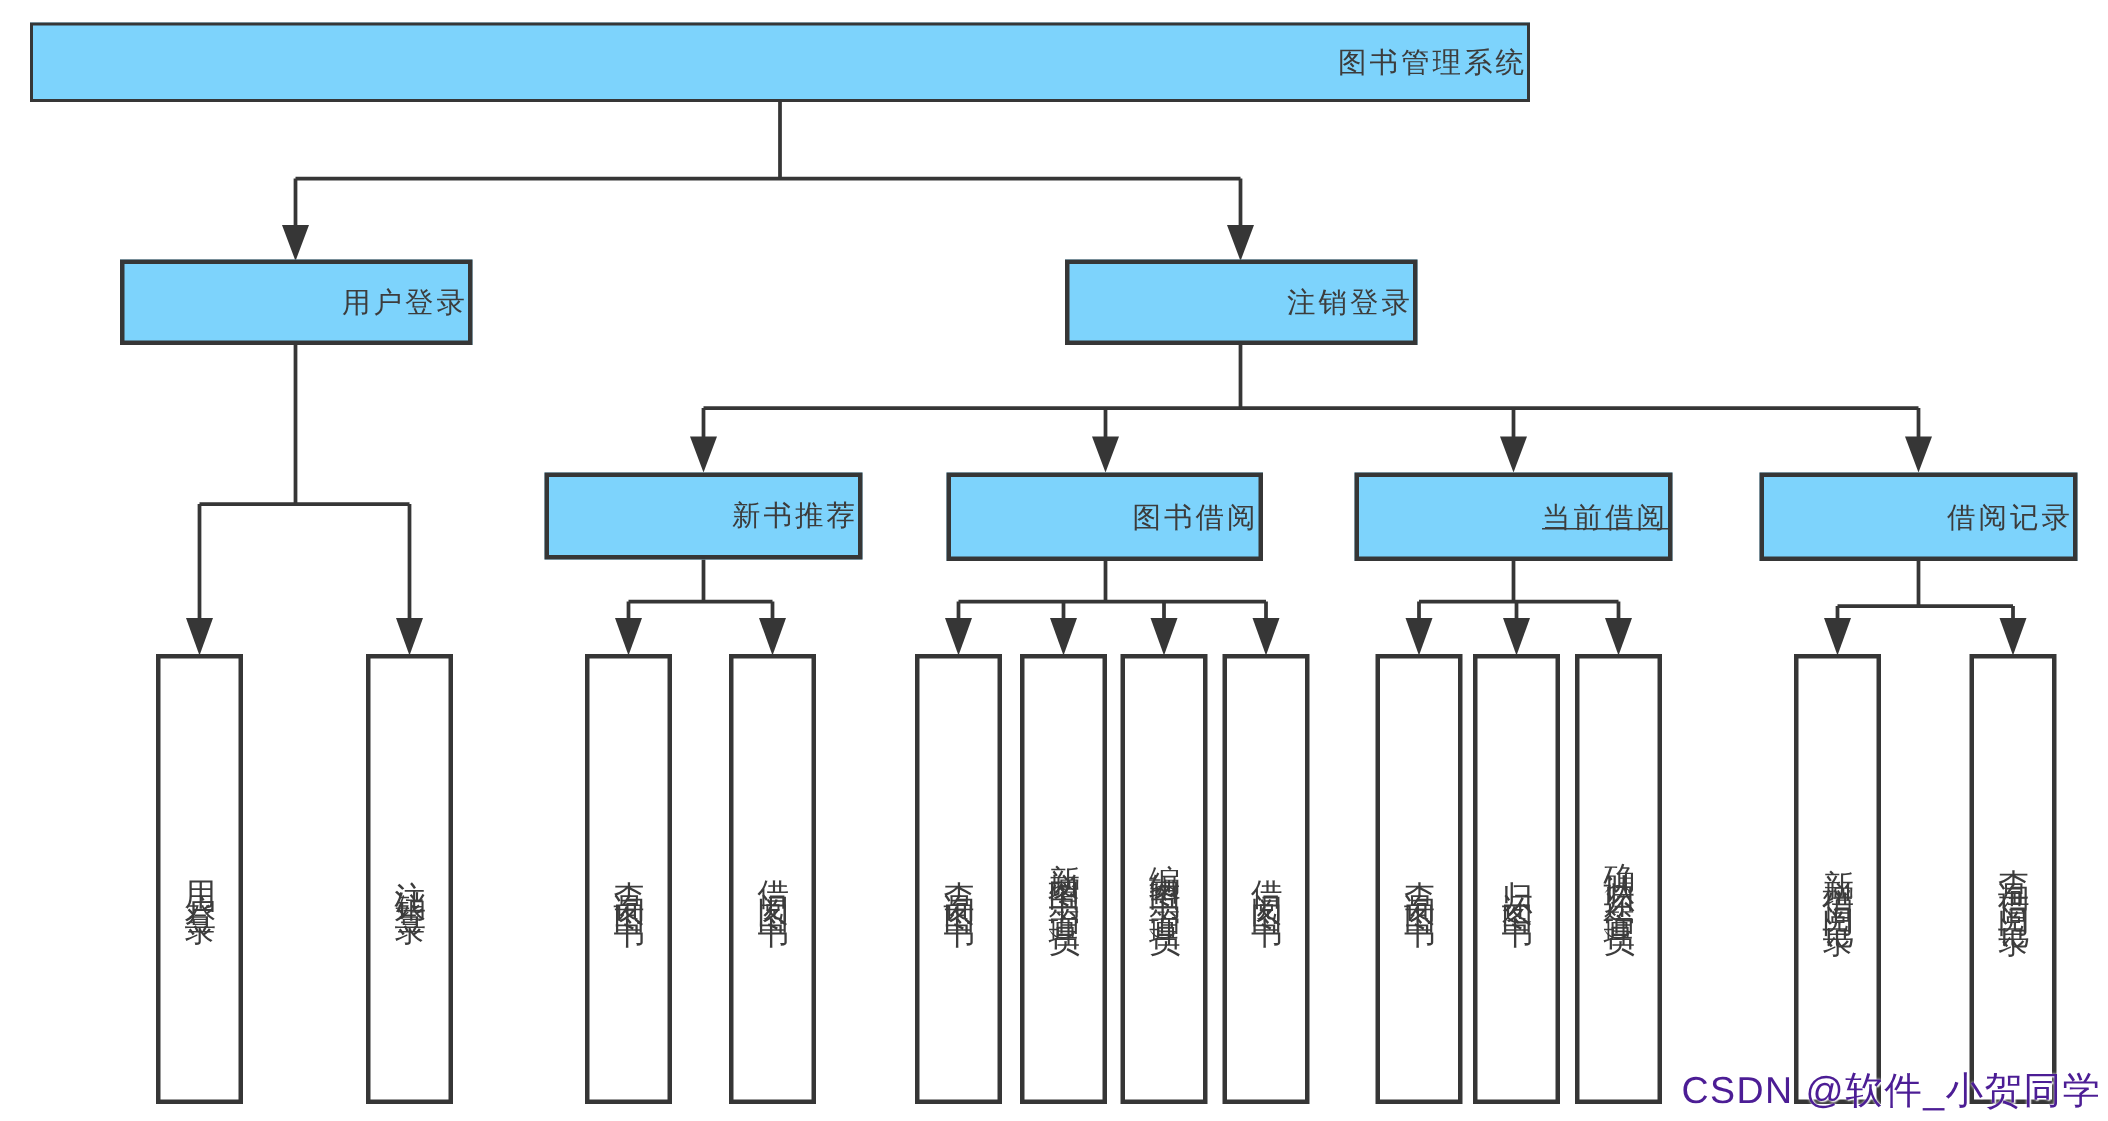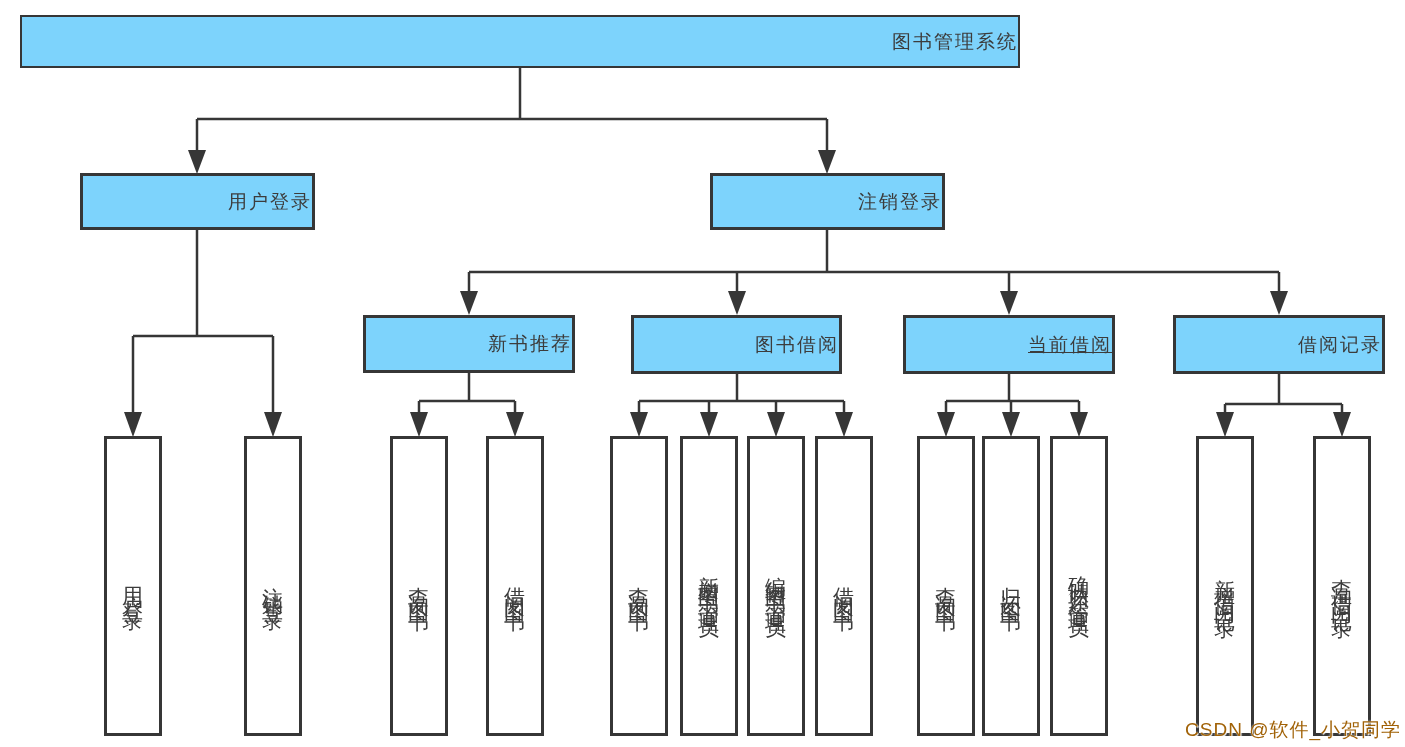--- a/index.html
+++ b/index.html
@@ -20,21 +20,21 @@
   .leaf{
     position:absolute;z-index:2;background:#ffffff;
     border:3px solid #363636;box-sizing:border-box;
     display:flex;align-items:center;justify-content:center;
     writing-mode:vertical-rl;text-orientation:mixed;
     font-size:21px;color:#3c3c3c;letter-spacing:8px;line-height:1;
     top:436px;height:300px;width:58px;
   }
   #watermark{
     position:absolute;z-index:5;right:4px;bottom:4px;
-    font-size:19px;color:#a16207;letter-spacing:1px;
+    font-size:25px;color:#4c1d95;letter-spacing:1px;
     text-shadow:0 0 2px #ffffff,1px 1px 1px #ffffff;
   }
 </style>
 </head>
 <body>
 
 <div id="stage">
 
   <svg class="wires" width="1405" height="747" viewBox="0 0 1405 747" stroke="#363636" stroke-width="2.5" fill="#363636">
 

